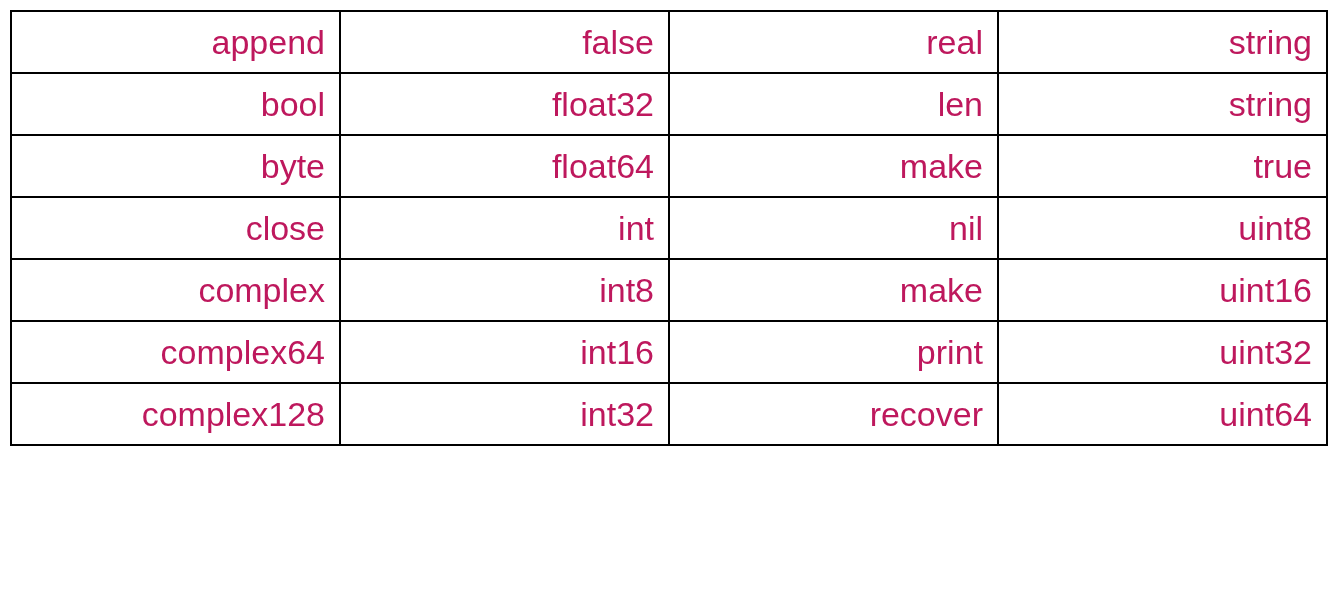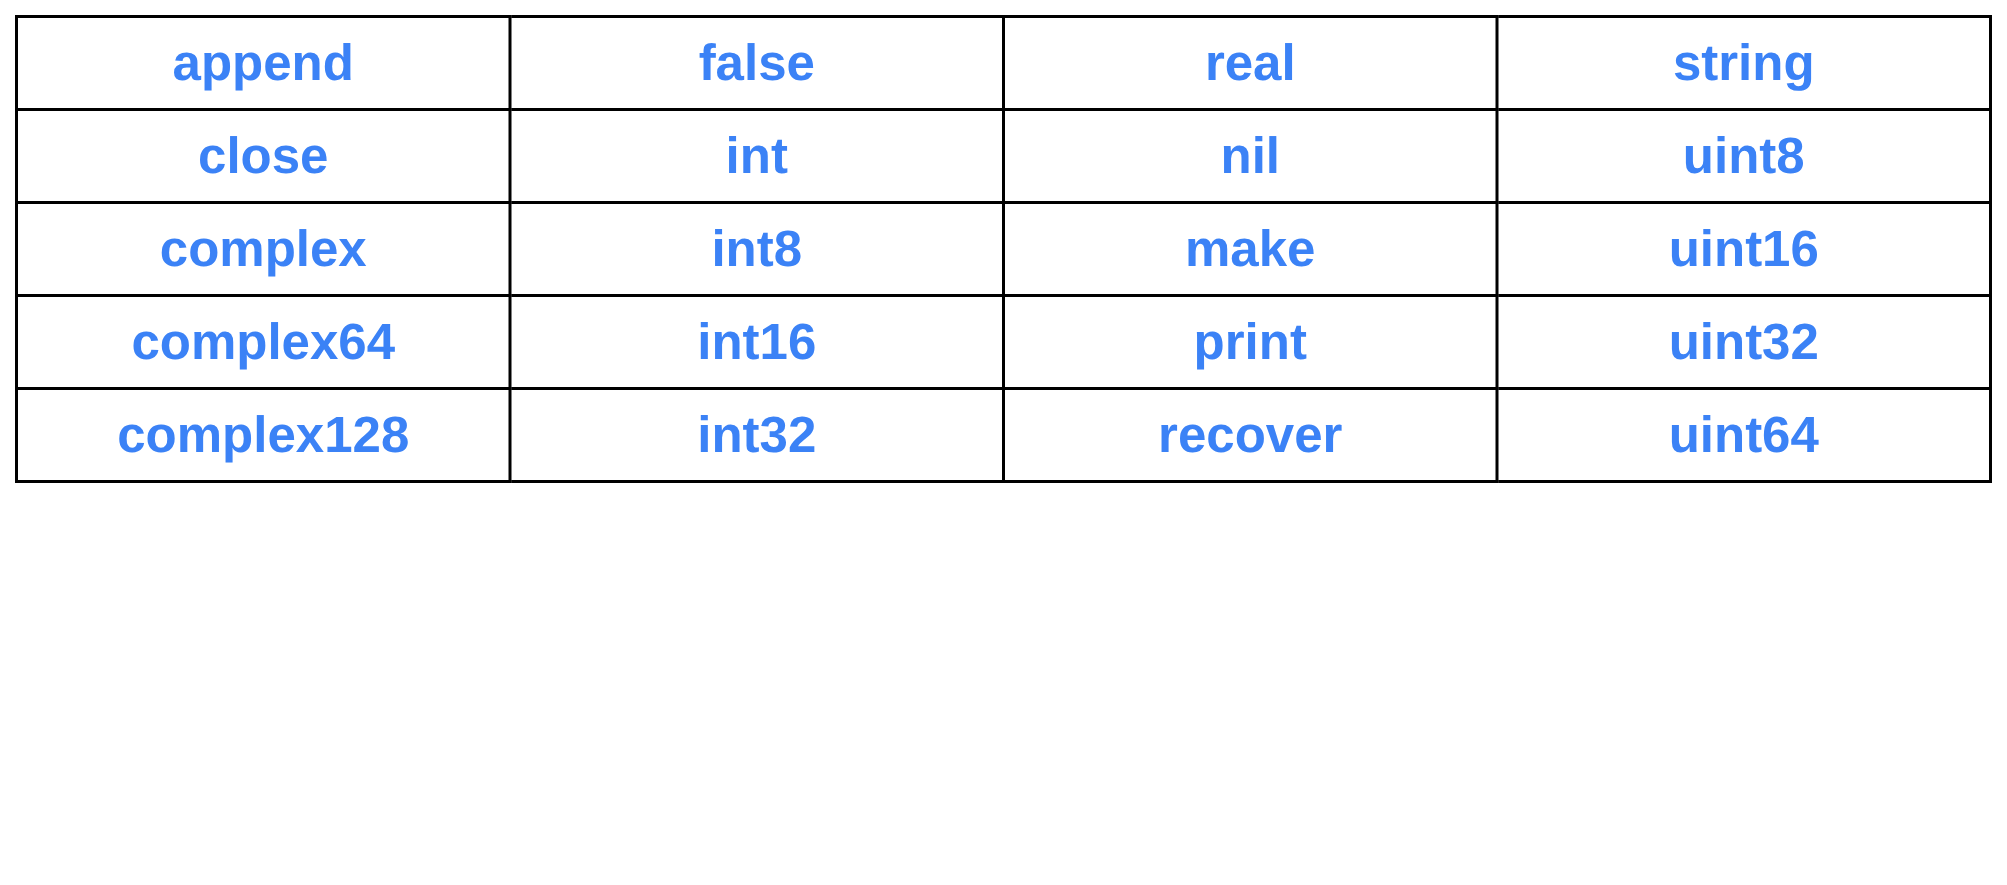--- a/index.html
+++ b/index.html
@@ -10,37 +10,49 @@
     }
     table {
       border-collapse: collapse;
       width: 1318px;
       table-layout: fixed;
     }
     td {
       border: 2px solid #000000;
       padding: 8px 14px;
       font-size: 34px;
-      font-weight: 700;
-      color: #3b82f6;
-      text-align: center;
+      font-weight: 400;
+      color: #be185d;
+      text-align: right;
       vertical-align: middle;
       height: 44px;
     }
   </style>
 </head>
 <body>
 
 <table>
   <tbody>
     <tr>
       <td>append</td>
       <td>false</td>
       <td>real</td>
       <td>string</td>
+    </tr>
+    <tr>
+      <td>bool</td>
+      <td>float32</td>
+      <td>len</td>
+      <td>string</td>
+    </tr>
+    <tr>
+      <td>byte</td>
+      <td>float64</td>
+      <td>make</td>
+      <td>true</td>
     </tr>
     <tr>
       <td>close</td>
       <td>int</td>
       <td>nil</td>
       <td>uint8</td>
     </tr>
     <tr>
       <td>complex</td>
       <td>int8</td>

